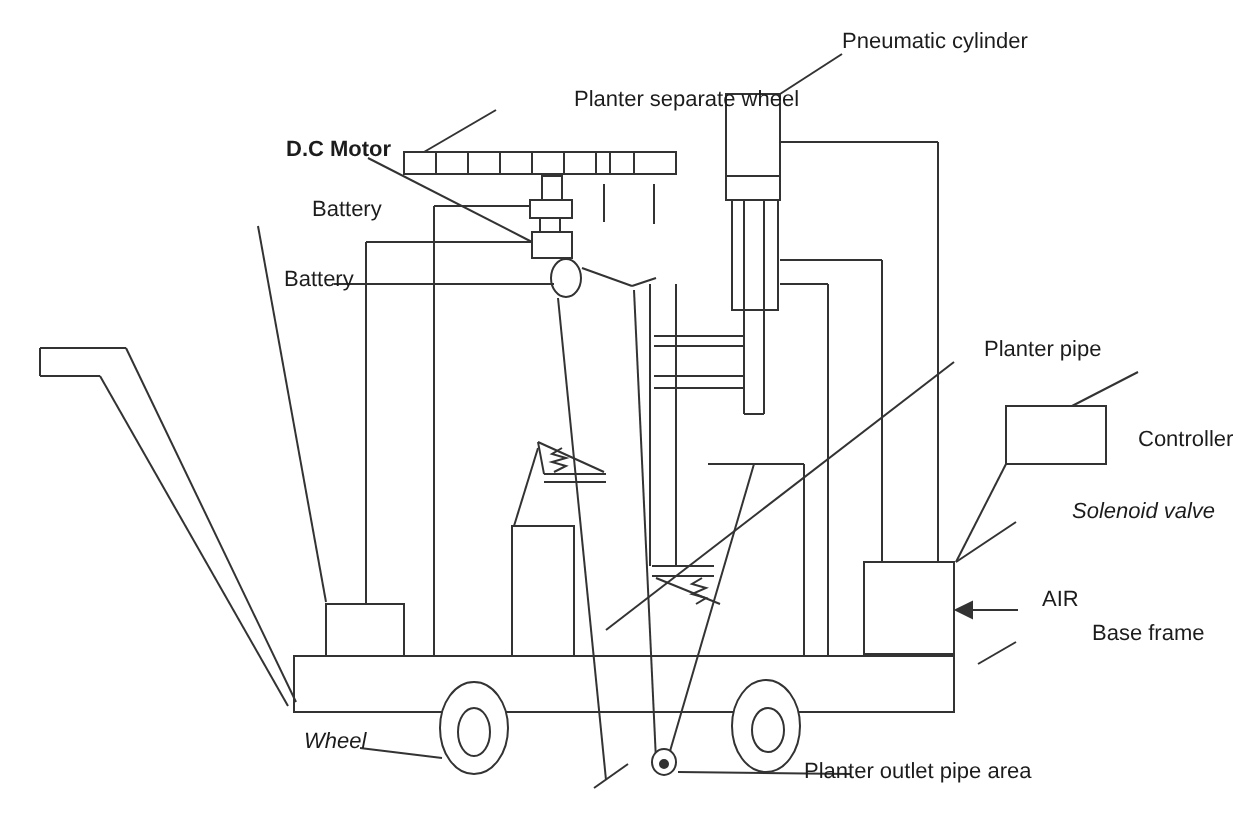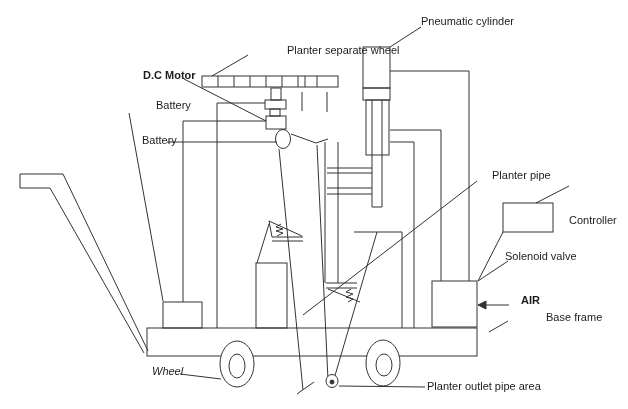--- a/index.html
+++ b/index.html
@@ -101,19 +101,19 @@
       <polygon points="478,305 486,301 486,309" fill="#333333" stroke="#333333"></polygon>
     </svg>
   <div>
       <div class="lbl" style="left: 421px; top: 16px;">Pneumatic cylinder</div>
       <div class="lbl" style="left: 245px; top: 45px; margin-left: 42px;">Planter separate wheel</div>
       <div class="lbl" style="left: 143px; top: 70px; font-weight: bold;">D.C Motor</div>
       <div class="lbl" style="left: 124px; top: 100px; padding-left: 32px;">Battery</div>
       <div class="lbl" style="left: 142px; top: 135px;">Battery</div>
       <div class="lbl" style="left: 477px; top: 170px; margin-left: 15px;">Planter pipe</div>
       <div class="lbl" style="left: 569px; top: 175px; margin-top: 40px;">Controller</div>
-      <div class="lbl" style="left: 505px; top: 251px;">Solenoid valve</div>
-      <div class="lbl" style="left: 521px; top: 295px; font-weight: bold;">AIR</div>
+      <div class="lbl" style="left: 536px; top: 251px; font-style: italic;">Solenoid valve</div>
+      <div class="lbl" style="left: 521px; top: 295px;">AIR</div>
       <div class="lbl" style="left: 506px; top: 312px; padding-left: 40px;">Base frame</div>
       <div class="lbl" style="left: 152px; top: 366px; font-style: italic;">Wheel</div>
-      <div class="lbl" style="left: 427px; top: 381px;">Planter outlet pipe area</div>
+      <div class="lbl" style="left: 402px; top: 381px;">Planter outlet pipe area</div>
     </div>
 </div>
 
 </body></html>

